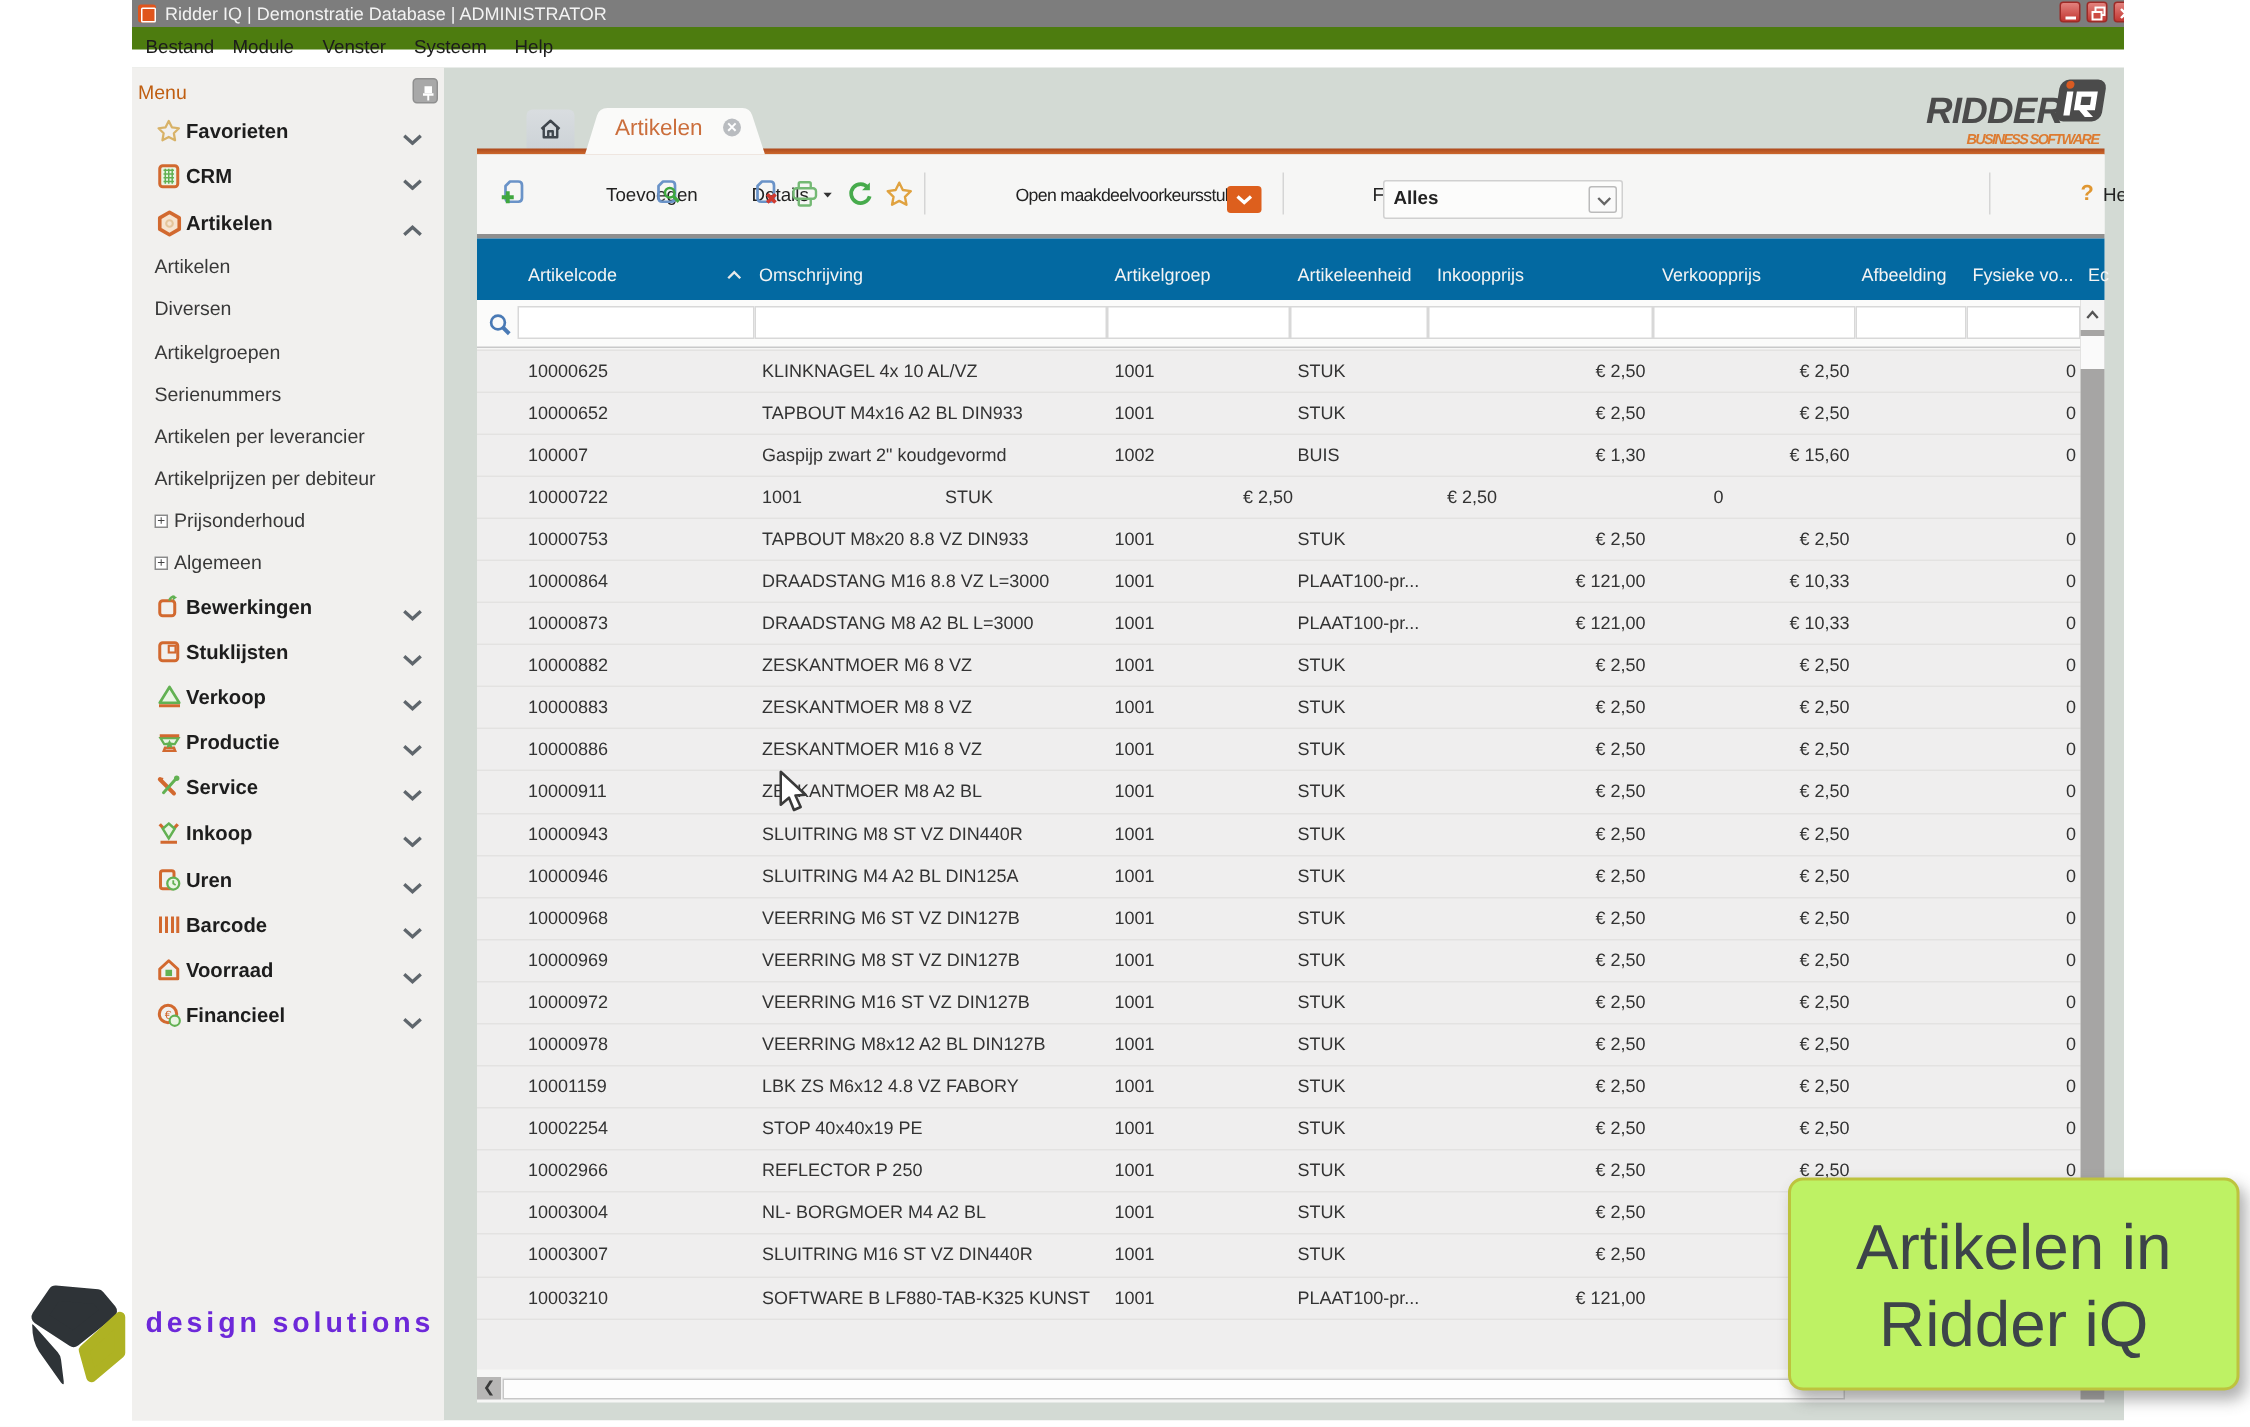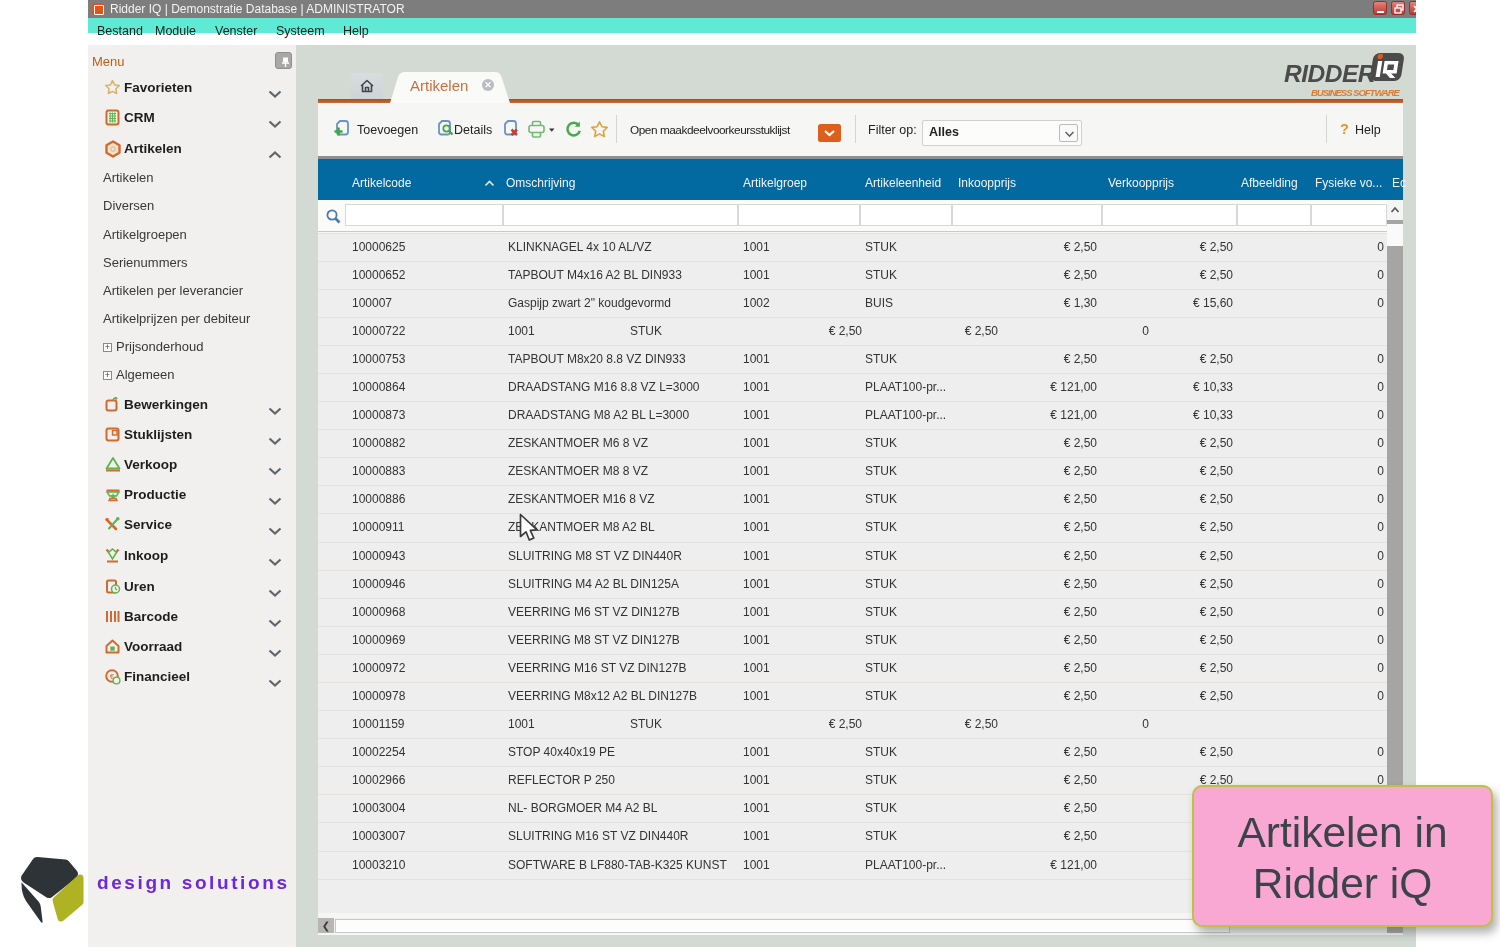--- a/index.html
+++ b/index.html
@@ -7,21 +7,21 @@
 .abs { position:absolute; }
 
 #app { position:absolute; left:88px; top:0; width:1328px; height:947px; overflow:hidden; }
 #titlebar { position:absolute; left:0; top:0; width:100%; height:18px; background:#7d7d7d; }
 #appico { position:absolute; left:4px; top:3px; width:12px; height:12px; background:#e0551c; border-radius:2px; }
 #appico:after { content:""; position:absolute; left:2px; top:2px; width:8px; height:8px; border:1.5px solid #fff; border-radius:1px; }
 #title { position:absolute; left:22px; top:2px; font-size:12px; color:#f3f3f3; white-space:nowrap; }
 .wbtn { position:absolute; top:1px; width:14px; height:14px; border-radius:2.5px; background:linear-gradient(#e2827d,#c23732); border:1px solid #9d2b27; }
 .wbtn svg { position:absolute; left:0; top:0; }
 
-#menubar { position:absolute; left:0; top:18px; width:100%; height:15px; background:#5eead4; }
+#menubar { position:absolute; left:0; top:18px; width:100%; height:15px; background:#4d7c0f; }
 .mitem { position:absolute; top:6px; font-size:12.5px; color:#1c1c1c; }
 
 #shell { position:absolute; left:0; top:45px; width:1328px; height:902px; background:#d3dad4; }
 #sidebar { position:absolute; left:0; top:0; width:208px; height:902px; background:#f1f0ee;padding-left:39px; }
 #menuhdr { position:absolute; left:4px; top:9px; font-size:13px; color:#c05e11; }
 #pinbtn { position:absolute; left:187px; top:7px; width:17px; height:17px; background:#a8a8a8; border:1px solid #8f8f8f; border-radius:3px; }
 #pinbtn svg { position:absolute; left:2px; top:2px; }
 .sg { position:absolute; left:0; width:208px; height:30px; }
 .sgi { position:absolute; left:16px; top:6px; width:18px; height:18px; }
 .sgt { position:absolute; left:36px; top:7px; font-size:13.5px; font-weight:bold; color:#1d1d1d; }
@@ -38,21 +38,21 @@
 #arttab .lbl { position:absolute; left:20px; top:6px; font-size:15px; color:#cb6e3c; }
 #arttab .cls { position:absolute; left:92px; top:8px; width:12px; height:12px; border-radius:50%; background:#b9bcc0; color:#fff; font-size:9px; line-height:12px; text-align:center; font-weight:bold; }
 #orangeline { position:absolute; left:230px; top:54.4px; width:1085px; height:3.4px; background:linear-gradient(#ad4a1d,#cf6a2e); }
 
 
 #riddlogo { position:absolute; left:1160px; top:6px; width:160px; height:52px; }
 
 
 #main { position:absolute; left:230px; top:58px; width:1085px; height:832px; background:#f6f6f5; }
 #toolbar { position:absolute; left:0; top:0; width:1085px; height:53px; background:#f6f6f5; }
-.tbtxt { position:absolute; top:20px; font-size:12.5px; color:#222; white-space:nowrap; }
+.tbtxt { position:absolute; top:20px; font-size:12.5px; color:#222; white-space:nowrap;margin-left:47px; }
 .tbsep { position:absolute; top:12px; width:1px; height:28px; background:#d5d5d5; }
 #gridtop { position:absolute; left:0; top:53px; width:1085px; height:3px; background:#8f8f8f; }
 #ghead { position:absolute; left:0; top:56px; width:1085px; height:41px; background:#0369a1; color:#f4f4f4; font-size:12px; }
 #ghead .h { position:absolute; top:17px; white-space:nowrap; }
 #gfilter { position:absolute; left:0; top:97px; width:1069px; height:32px; background:#fbfbfa; border-bottom:1px solid #c9c9c9; }
 .fcell { position:absolute; top:4px; height:22px; background:#fff; border:1px solid #d8d8d8; }
 #grows { position:absolute; left:0; top:129.5px; width:1069px; }
 .r { display:flex; height:28.1px; background:#efeeee; border-top:1px solid #e3e2e1; font-size:12px; color:#333; }
 .r > div { line-height:27px; white-space:nowrap; overflow:hidden; }
 .c0 { width:27px; }
@@ -68,21 +68,21 @@
 #hscroll { position:absolute; left:0; top:815px; width:1085px; height:15px; background:#f0f0f0; }
 #hscroll .lbtn { position:absolute; left:0; top:0; width:16px; height:15px; background:#b7b6b5; color:#3a3a3a; font-size:10px; line-height:15px; text-align:center; }
 #hscroll .thumb { position:absolute; left:17px; top:0.5px; width:895px; height:14px; background:#fdfdfd; border:1px solid #c7c7c7; }
 #vscroll { position:absolute; left:1069px; top:97px; width:16px; height:733px; background:#a6a5a4; }
 #vscroll .ubtn { position:absolute; left:0; top:0; width:16px; height:20px; background:#f5f5f5; }
 #vscroll .thumb { position:absolute; left:0; top:24px; width:16px; height:22px; background:#fafafa; }
 
 
 #dstext { position:absolute; left:97px; top:872px; font-size:19px; font-weight:bold; color:#6d28d9; letter-spacing:2.6px; }
 
-#obox { position:absolute; left:1192px; top:785px; width:301px; height:142px; background:#f9a8d4; border:2.5px solid #bdc33e; border-radius:10px; box-shadow:4px 6px 10px rgba(80,80,80,.45); }
+#obox { position:absolute; left:1192px; top:785px; width:301px; height:142px; background:#bef264; border:2.5px solid #bdc33e; border-radius:10px; box-shadow:4px 6px 10px rgba(80,80,80,.45); }
 #obox .t { margin-top:20px; text-align:center; font-size:42.5px; line-height:51px; color:#3d4449; }
 </style>
 </head>
 <body>
 <div id="app">
   <div id="titlebar">
     <div id="appico"></div>
     <div id="title">Ridder IQ | Demonstratie Database | ADMINISTRATOR</div>
     <div class="wbtn" style="left:1285px">
         <svg width="14" height="14">
@@ -552,20 +552,21 @@
             <div class="c3">1001</div>
             <div class="c4">STUK</div>
             <div class="c5">€ 2,50</div>
             <div class="c6">€ 2,50</div>
             <div class="c7"></div>
             <div class="c8">0</div>
           </div>
 <div class="r">
             <div class="c0"></div>
             <div class="c1">10001159</div>
+            <div class="c2">LBK ZS M6x12 4.8 VZ FABORY</div>
             <div class="c3">1001</div>
             <div class="c4">STUK</div>
             <div class="c5">€ 2,50</div>
             <div class="c6">€ 2,50</div>
             <div class="c7"></div>
             <div class="c8">0</div>
           </div>
 <div class="r">
             <div class="c0"></div>
             <div class="c1">10002254</div>

